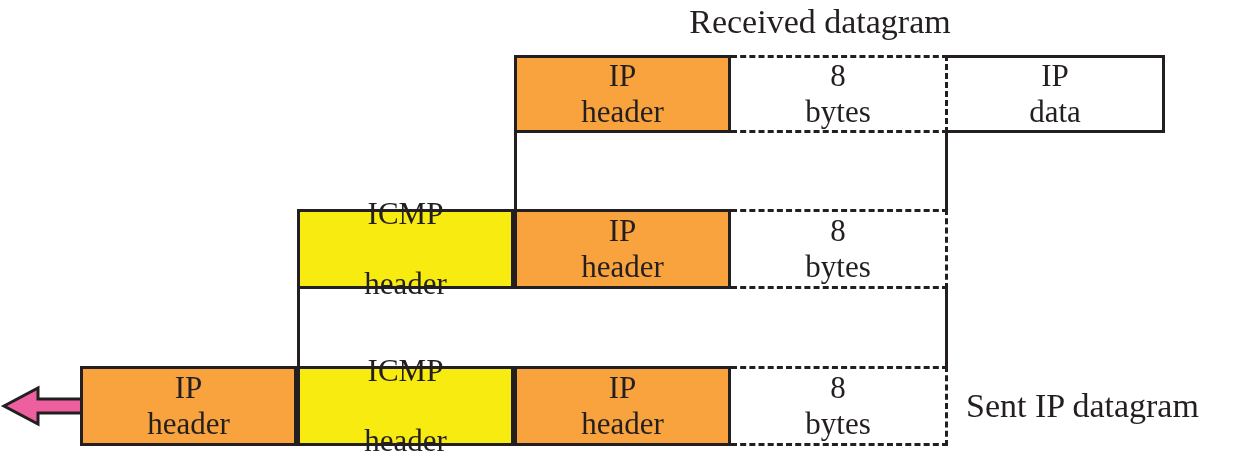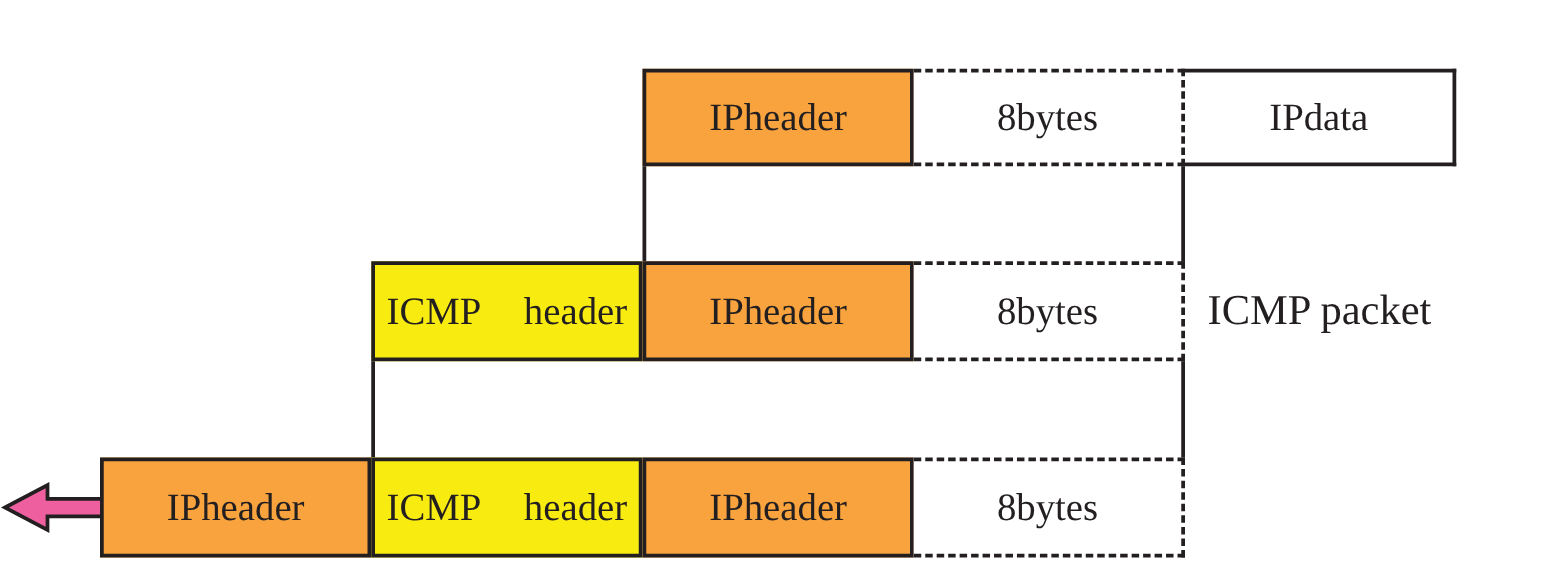--- a/index.html
+++ b/index.html
@@ -26,21 +26,21 @@
     position: absolute;
     font-size: 34px;
     line-height: 38px;
     text-align: center;
     white-space: nowrap;
   }
   .box {
     position: absolute;
     box-sizing: border-box;
     display: flex;
-    flex-direction: row;
+    flex-direction: column;
     align-items: center;
     justify-content: center;
     text-align: center;
     font-size: 31px;
     line-height: 36px;
     white-space: nowrap;
   }
   .solid  { border: 3px solid var(--line); }
   .dashed {
     border-top: 3px dashed var(--line);
@@ -67,20 +67,21 @@
     position: absolute;
     left: 0;
     top: 382px;
   }
 </style>
 </head>
 <body>
 
 <div class="canvas">
 
+  <div class="title" style="left:540px; top:3px; width:560px;">Received datagram</div>
 
   <div class="box solid orange" style="left:514px; top:55px; width:217px; height:78px;">
     <span>IP</span>
     <span>header</span>
   </div>
   <div class="box dashed white" style="left:731px; top:55px; width:217px; height:78px;">
     <span>8</span>
     <span>bytes</span>
   </div>
   <div class="box solid white" style="left:948px; top:55px; width:217px; height:78px; border-left:none;">
@@ -96,21 +97,20 @@
     <span>header</span>
   </div>
   <div class="box solid orange" style="left:514px; top:209px; width:217px; height:80px;">
     <span>IP</span>
     <span>header</span>
   </div>
   <div class="box dashed white" style="left:731px; top:209px; width:217px; height:80px;">
     <span>8</span>
     <span>bytes</span>
   </div>
-  <div class="rowlabel" style="left:966px; top:209px; height:80px;">ICMP packet</div>
 
   <div class="connector" style="left:297px; top:289px; height:77px;"></div>
   <div class="connector" style="left:945px; top:289px; height:77px;"></div>
 
   <svg class="arrow-svg" width="88" height="48" viewBox="0 0 88 48">
     <polygon points="4,24 38,6 38,17 84,17 84,31 38,31 38,42" fill="#EE5F9F" stroke="#231F20" stroke-width="3" stroke-linejoin="miter"></polygon>
   </svg>
   <div class="box solid orange" style="left:80px; top:366px; width:217px; height:80px;">
     <span>IP</span>
     <span>header</span>
@@ -120,14 +120,15 @@
     <span>header</span>
   </div>
   <div class="box solid orange" style="left:514px; top:366px; width:217px; height:80px;">
     <span>IP</span>
     <span>header</span>
   </div>
   <div class="box dashed white" style="left:731px; top:366px; width:217px; height:80px;">
     <span>8</span>
     <span>bytes</span>
   </div>
+  <div class="rowlabel" style="left:966px; top:366px; height:80px;">Sent IP datagram</div>
 
 </div>
 
 </body></html>

